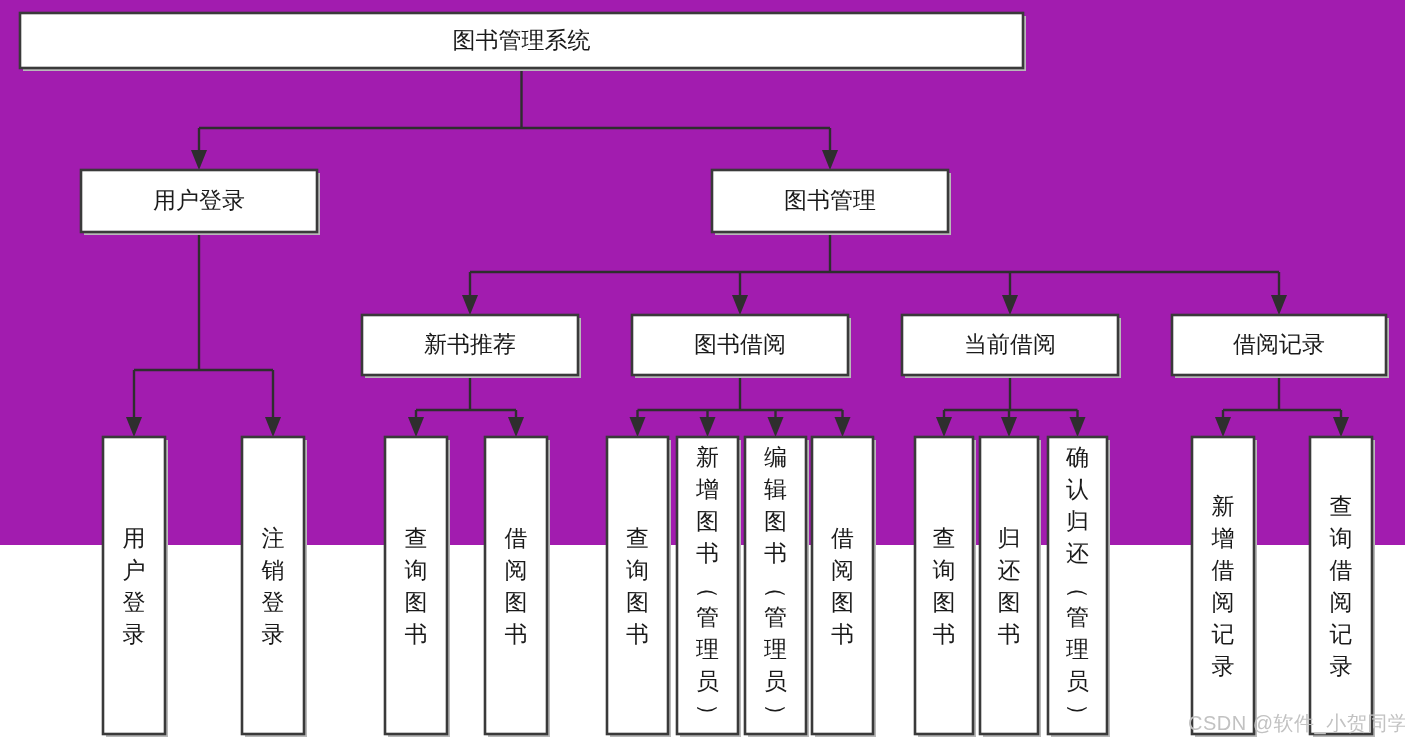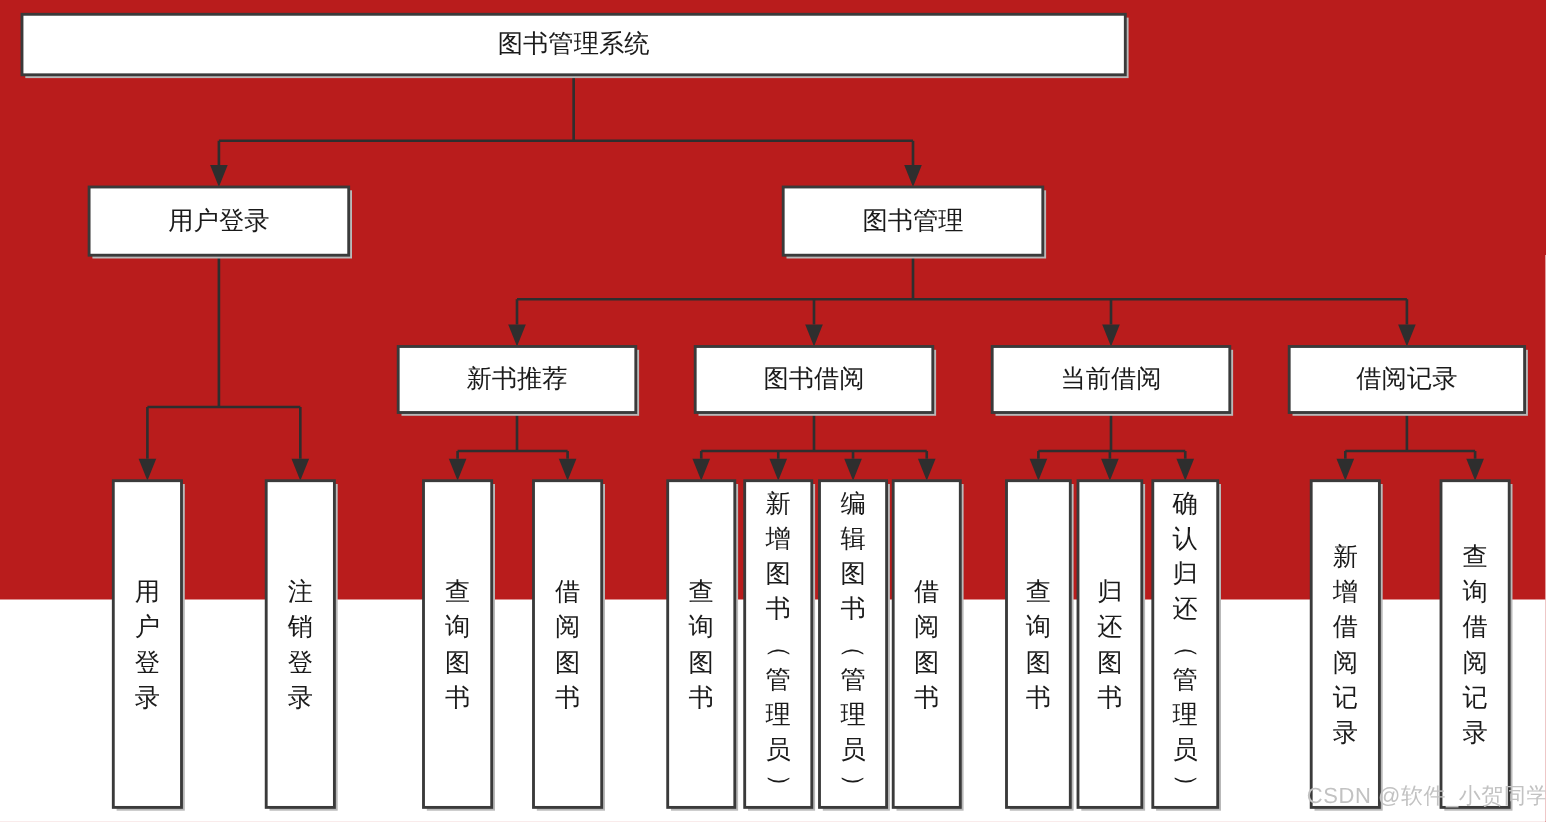--- a/index.html
+++ b/index.html
@@ -11,21 +11,21 @@
   body {
     width: 1405px;
     height: 747px;
     font-family: "Liberation Sans", "DejaVu Sans", sans-serif;
     overflow: hidden;
   }
   #diagram-root {
     position: relative;
     width: 1405px;
     height: 545px;
-    background: #b91c1c;
+    background: #a21caf;
   }
   svg#tree-svg {
     position: absolute;
     left: 0;
     top: 0;
     width: 1405px;
     height: 747px;
     display: block;
   }
   .node-box {

